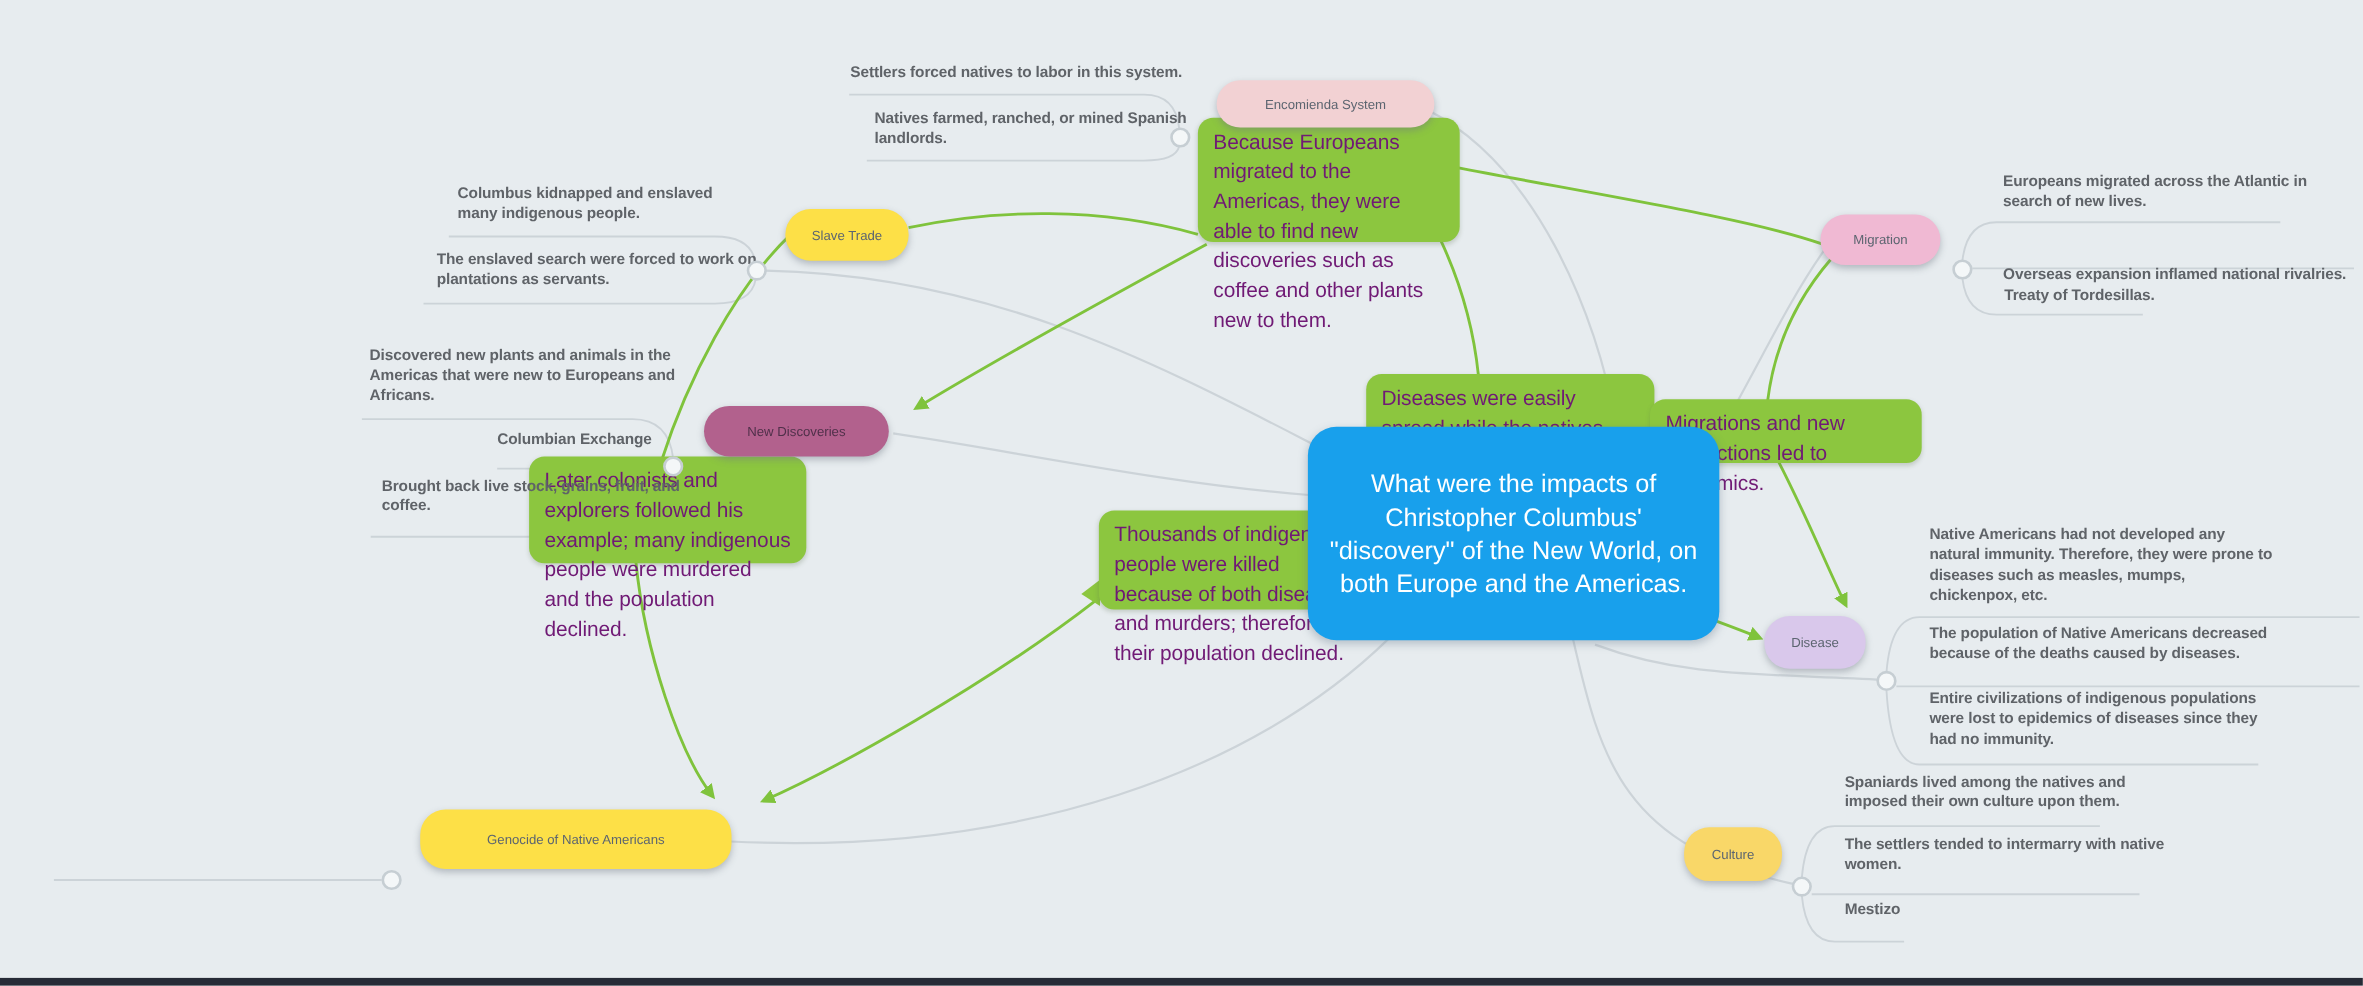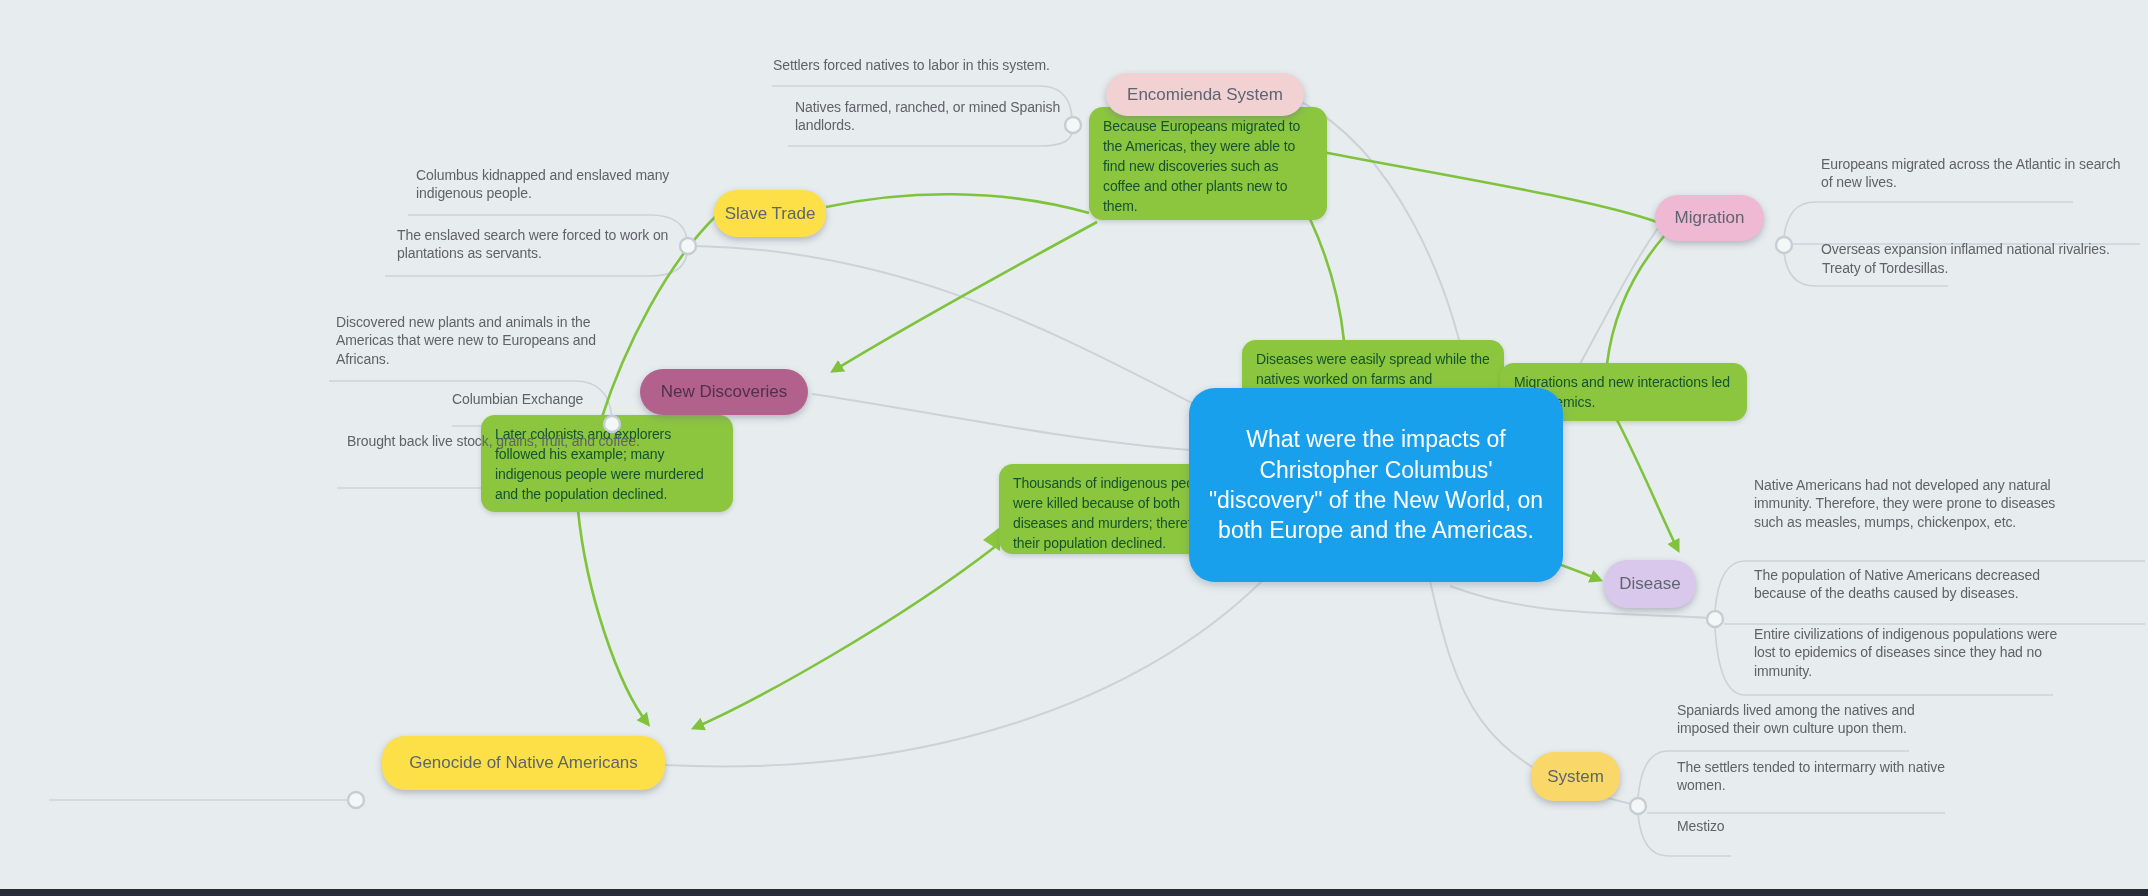--- a/index.html
+++ b/index.html
@@ -8,31 +8,32 @@
     background:#e7ecef;
     font-family:"Liberation Sans","DejaVu Sans",sans-serif;
   }
   #canvas{position:absolute;inset:0;width:2148px;height:896px;}
   svg.layer{position:absolute;left:0;top:0;width:2148px;height:896px;}
   #lines{z-index:1;}
   #junctions{z-index:4;pointer-events:none;}
   .leaf{
     position:absolute;z-index:3;color:#5f6368;font-size:14px;line-height:1.32;
     letter-spacing:-0.1px;
+    font-weight:bold;
   }
   .nowrap{white-space:nowrap;}
   .note{
-    position:absolute;z-index:2;background:#8cc63f;color:#14532d;
-    border-radius:14px;padding:10px 14px;font-size:14px;line-height:1.42;
+    position:absolute;z-index:2;background:#8cc63f;color:#701a75;
+    border-radius:14px;padding:10px 14px;font-size:19px;line-height:1.42;
     letter-spacing:-0.1px;box-shadow:0 2px 4px rgba(90,110,80,.25);
     box-sizing:border-box;
   }
   .pill{
     position:absolute;z-index:5;display:flex;align-items:center;justify-content:center;
-    border-radius:23px;font-size:17px;color:#5c6570;
+    border-radius:23px;font-size:12px;color:#5c6570;
     box-shadow:0 3px 7px rgba(110,120,130,.45);box-sizing:border-box;
   }
   #central{
     position:absolute;z-index:6;left:1189px;top:388px;width:374px;height:194px;
     background:#18a0ec;color:#ffffff;border-radius:26px;
     display:flex;align-items:center;justify-content:center;text-align:center;
     font-size:23px;line-height:1.32;padding:26px 16px;box-sizing:border-box;
     box-shadow:0 3px 8px rgba(90,110,130,.35);
   }
   #bottom-bar{
@@ -137,20 +138,20 @@
       <circle cx="1638" cy="806" r="8"></circle>
       <circle cx="356" cy="800" r="8"></circle>
     </g>
   </svg>
 
   <div class="pill" style="left: 1106px; top: 73px; width: 198px; height: 43px; background-color: rgb(242, 209, 211);">Encomienda System</div>
   <div class="pill" style="left: 714px; top: 190px; width: 112px; height: 47px; background-color: #fde047;">Slave Trade</div>
   <div class="pill" style="left: 640px; top: 369px; width: 168px; height: 46px; color: rgb(80, 48, 74); background-color: rgb(178, 97, 141);">New Discoveries</div>
   <div class="pill" style="left: 1655px; top: 195px; width: 109px; height: 46px; background-color: rgb(240, 185, 211);">Migration</div>
   <div class="pill" style="left: 1604px; top: 560px; width: 92px; height: 48px; background-color: rgb(217, 200, 235);">Disease</div>
-  <div class="pill" style="left: 1531px; top: 752px; width: 89px; height: 49px; background-color: rgb(249, 215, 104);">System</div>
+  <div class="pill" style="left: 1531px; top: 752px; width: 89px; height: 49px; background-color: rgb(249, 215, 104);">Culture</div>
   <div class="pill" style="left: 382px; top: 736px; width: 283px; height: 54px; background-color: #fde047;">Genocide of Native Americans</div>
 
   <div id="central">What were the impacts of Christopher Columbus' "discovery" of the New World, on both Europe and the Americas.</div>
 
   <div id="bottom-bar"></div>
 
 </div>
 
 </body></html>

